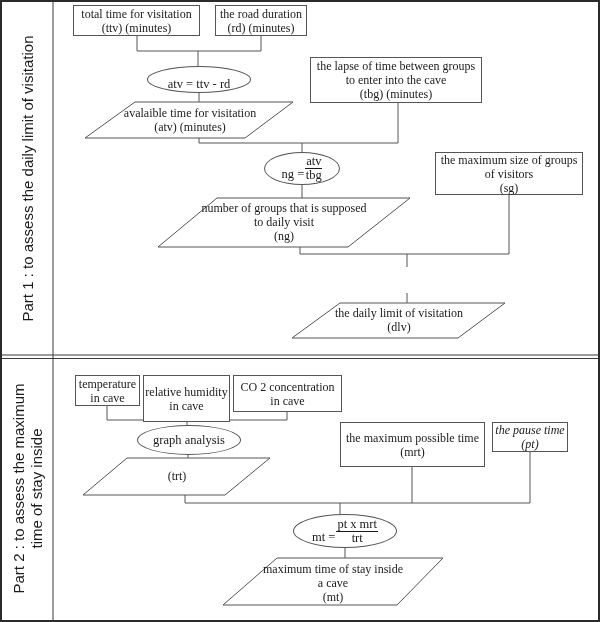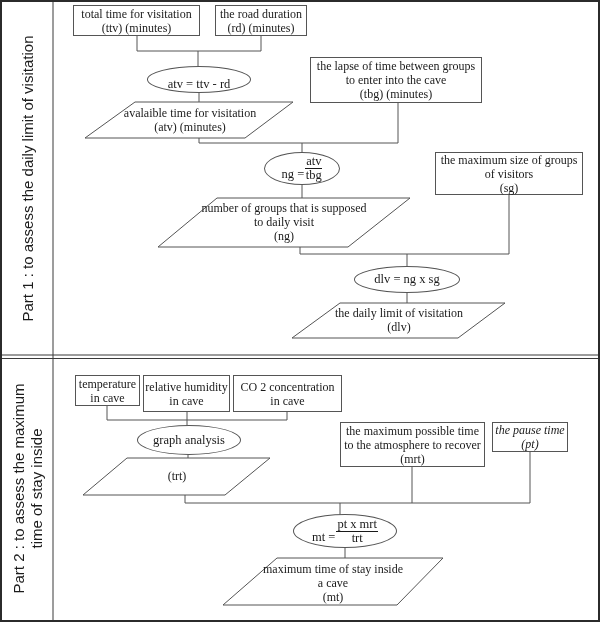--- a/index.html
+++ b/index.html
@@ -112,55 +112,51 @@
     <span>to daily visit</span>
     <span>(ng)</span>
   </div>
 
   <div class="box" style="left:435px;top:152px;width:148px;height:43px;">
     <span>the maximum size of groups</span>
     <span>of visitors</span>
     <span>(sg)</span>
   </div>
 
-  <div class="ellipse" style="left:354px;top:266px;width:106px;height:27px;">
-    <span>dlv = ng x sg</span>
-  </div>
 
   <div class="ptext" style="left:319px;top:305px;width:160px;height:30px;">
     <span>the daily limit of visitation</span>
     <span>(dlv)</span>
   </div>
 
   <div class="box" style="left:75px;top:375px;width:65px;height:31px;">
     <span>temperature</span>
     <span>in cave</span>
   </div>
 
-  <div class="box" style="left:143px;top:375px;width:87px;height:37px;">
+  <div class="box" style="left:143px;top:375px;width:87px;height:47px;">
     <span>relative humidity</span>
     <span>in cave</span>
   </div>
 
   <div class="box" style="left:233px;top:375px;width:109px;height:37px;">
     <span>CO 2 concentration</span>
     <span>in cave</span>
   </div>
 
   <div class="ellipse" style="left:137px;top:425px;width:104px;height:30px;">
     <span>graph analysis</span>
   </div>
 
   <div class="ptext" style="left:97px;top:461px;width:160px;height:30px;">
     <span>(trt)</span>
   </div>
 
   <div class="box" style="left:340px;top:422px;width:145px;height:45px;">
     <span>the maximum possible time</span>
-    <span>to the atmosphere to recover</span>
     <span>(mrt)</span>
   </div>
 
   <div class="box" style="left:492px;top:422px;width:76px;height:30px;font-style:italic;">
     <span>the pause time</span>
     <span>(pt)</span>
   </div>
 
   <div class="ellipse" style="left:293px;top:514px;width:104px;height:34px;">
     <span class="frac">

